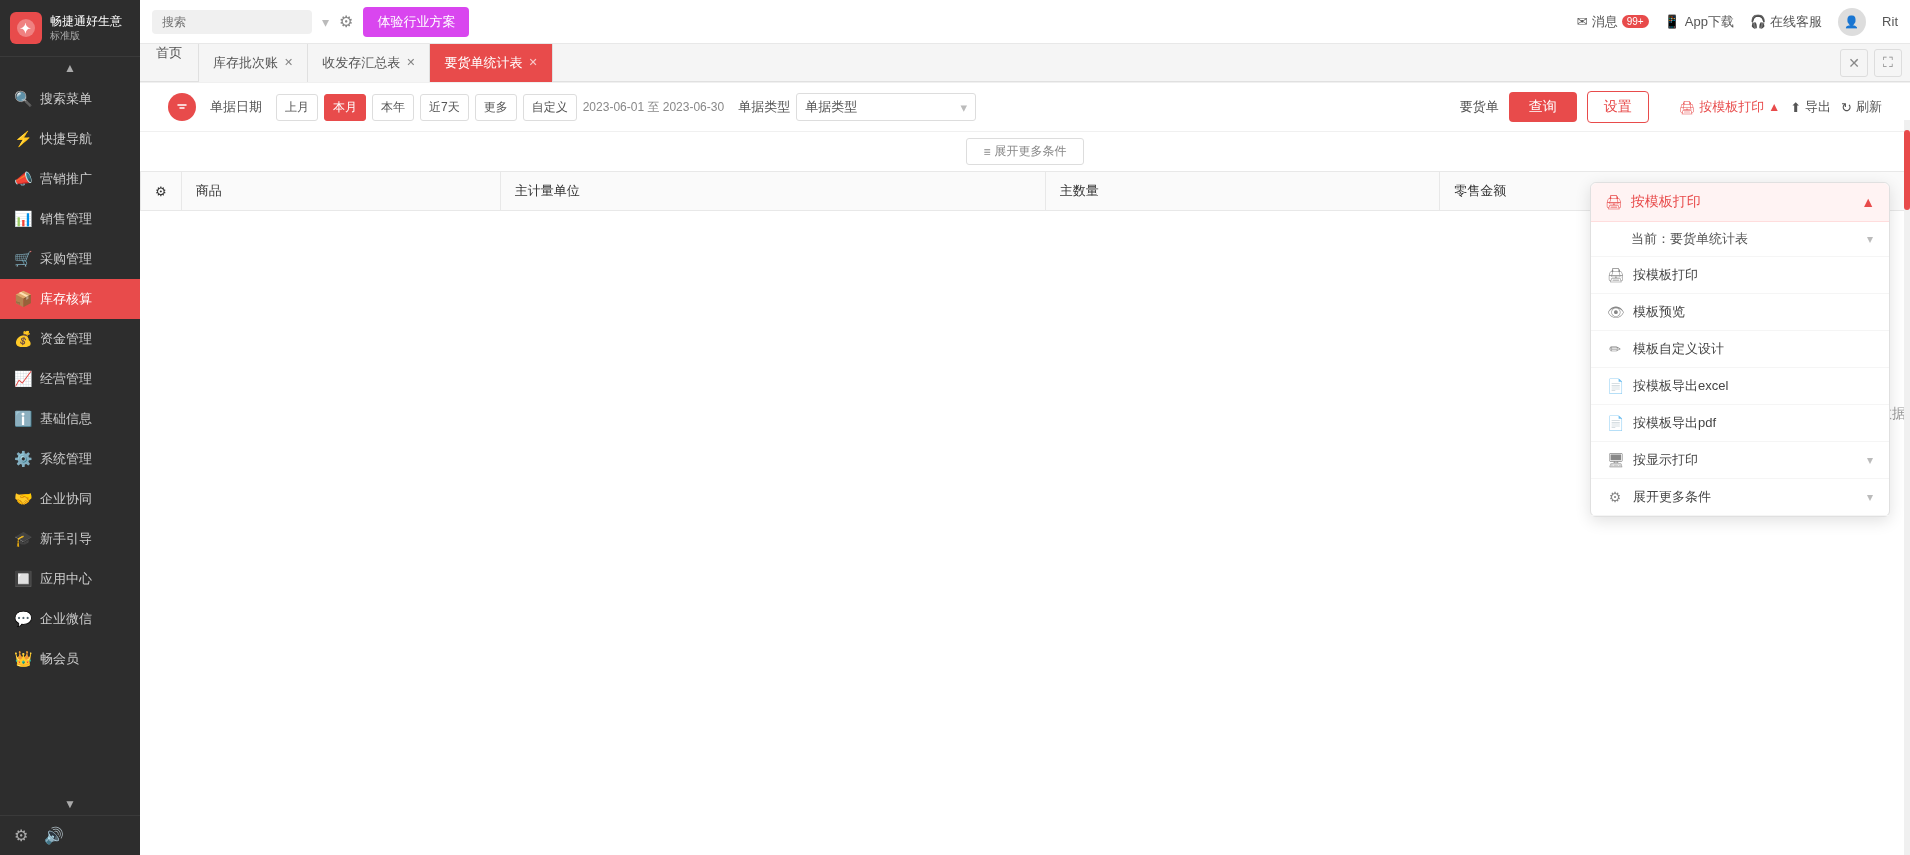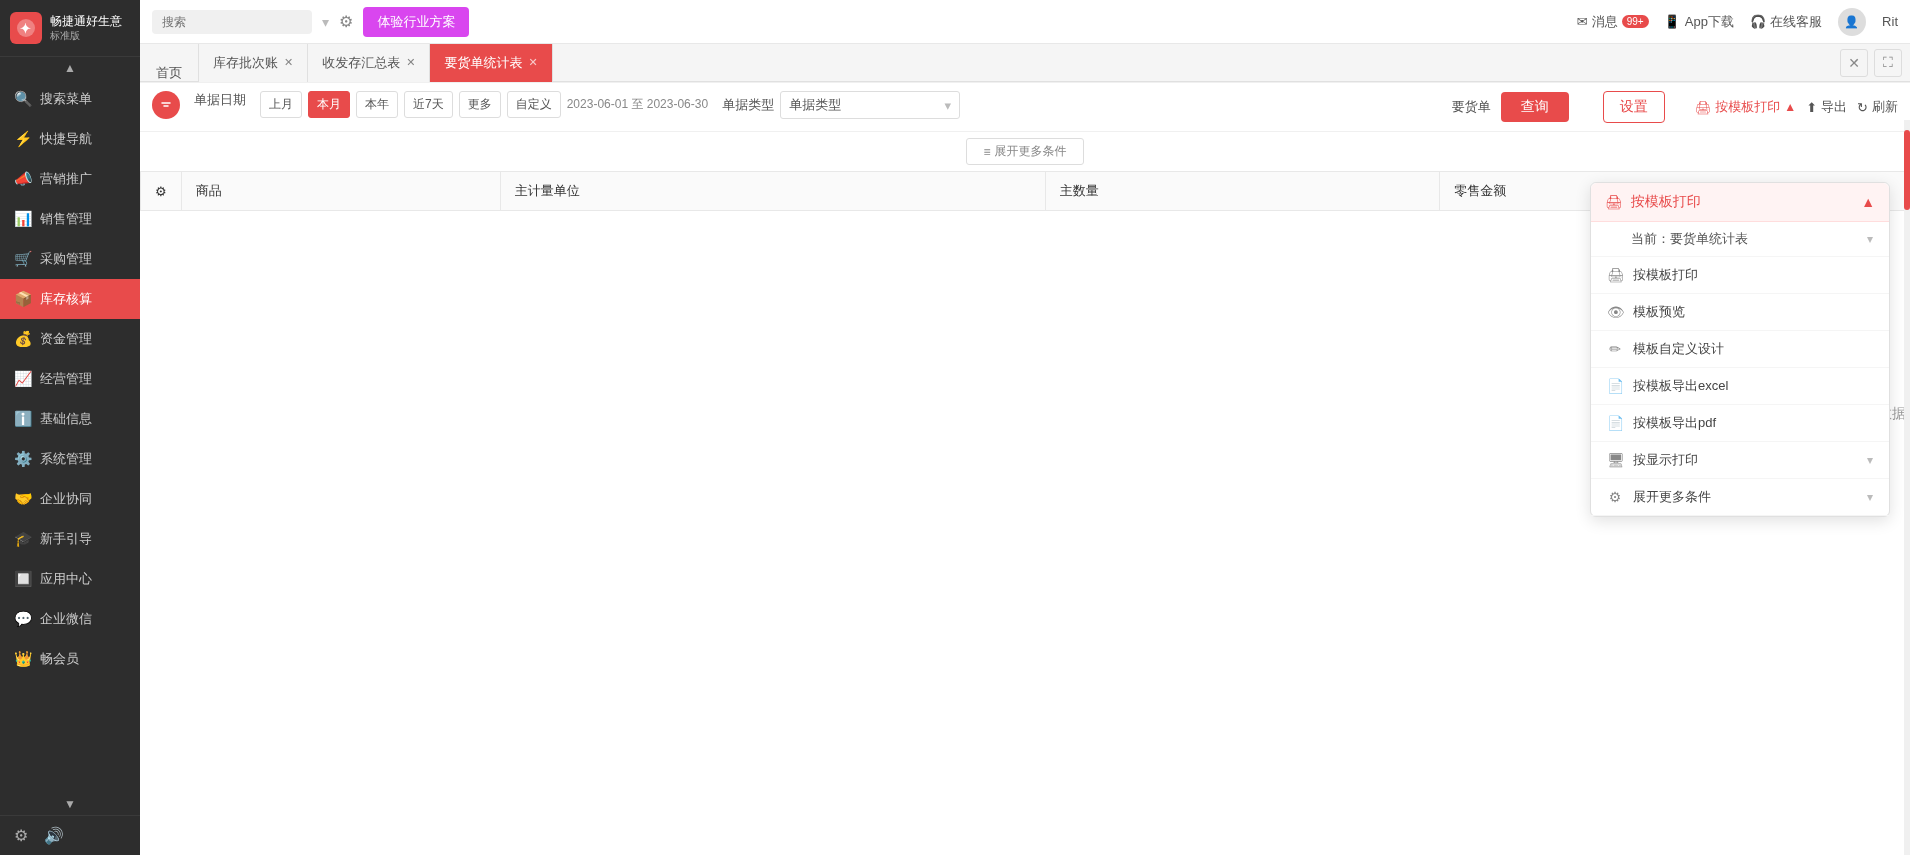--- a/index.html
+++ b/index.html
@@ -170,21 +170,21 @@
     .tab-close {
       font-size: 11px;
       color: inherit;
       opacity: 0.7;
       cursor: pointer;
     }
     .tab-home {
       padding: 0 16px;
       height: 38px;
       display: flex;
-      align-items: flex-end;
+      align-items: flex-start;
       color: #555;
       font-size: 13px;
       cursor: pointer;
       border-right: 1px solid #e0e0e0;
     }
     .tabs-right {
       margin-left: auto;
       display: flex;
       align-items: center;
       padding: 0 8px;
@@ -267,23 +267,23 @@
       gap: 4px;
       color: #555;
       font-size: 13px;
       cursor: pointer;
       border: none;
       background: none;
     }
 
     
     .filter-bar {
-      padding: 8px 12px;
-      display: flex;
-      align-items: flex-start;
+      padding: 8px 28px;
+      display: flex;
+      align-items: center;
       gap: 14px;
       border-top: 1px solid #f0f0f0;
       flex-wrap: wrap;
     }
     .filter-expand-btn {
       width: 28px;
       height: 28px;
       background: #e84b4b;
       border-radius: 50%;
       display: flex;
@@ -498,21 +498,20 @@
       cursor: pointer;
     }
     .settings-btn {
       background: #fff;
       color: #e84b4b;
       border: 1px solid #e84b4b;
       border-radius: 4px;
       padding: 6px 16px;
       font-size: 14px;
       cursor: pointer;
-      margin-left: 24px;
     }
     .filter-right-actions {
       margin-left: auto;
       display: flex;
       align-items: center;
       gap: 10px;
     }
   </style>
 </head>
 <body>

